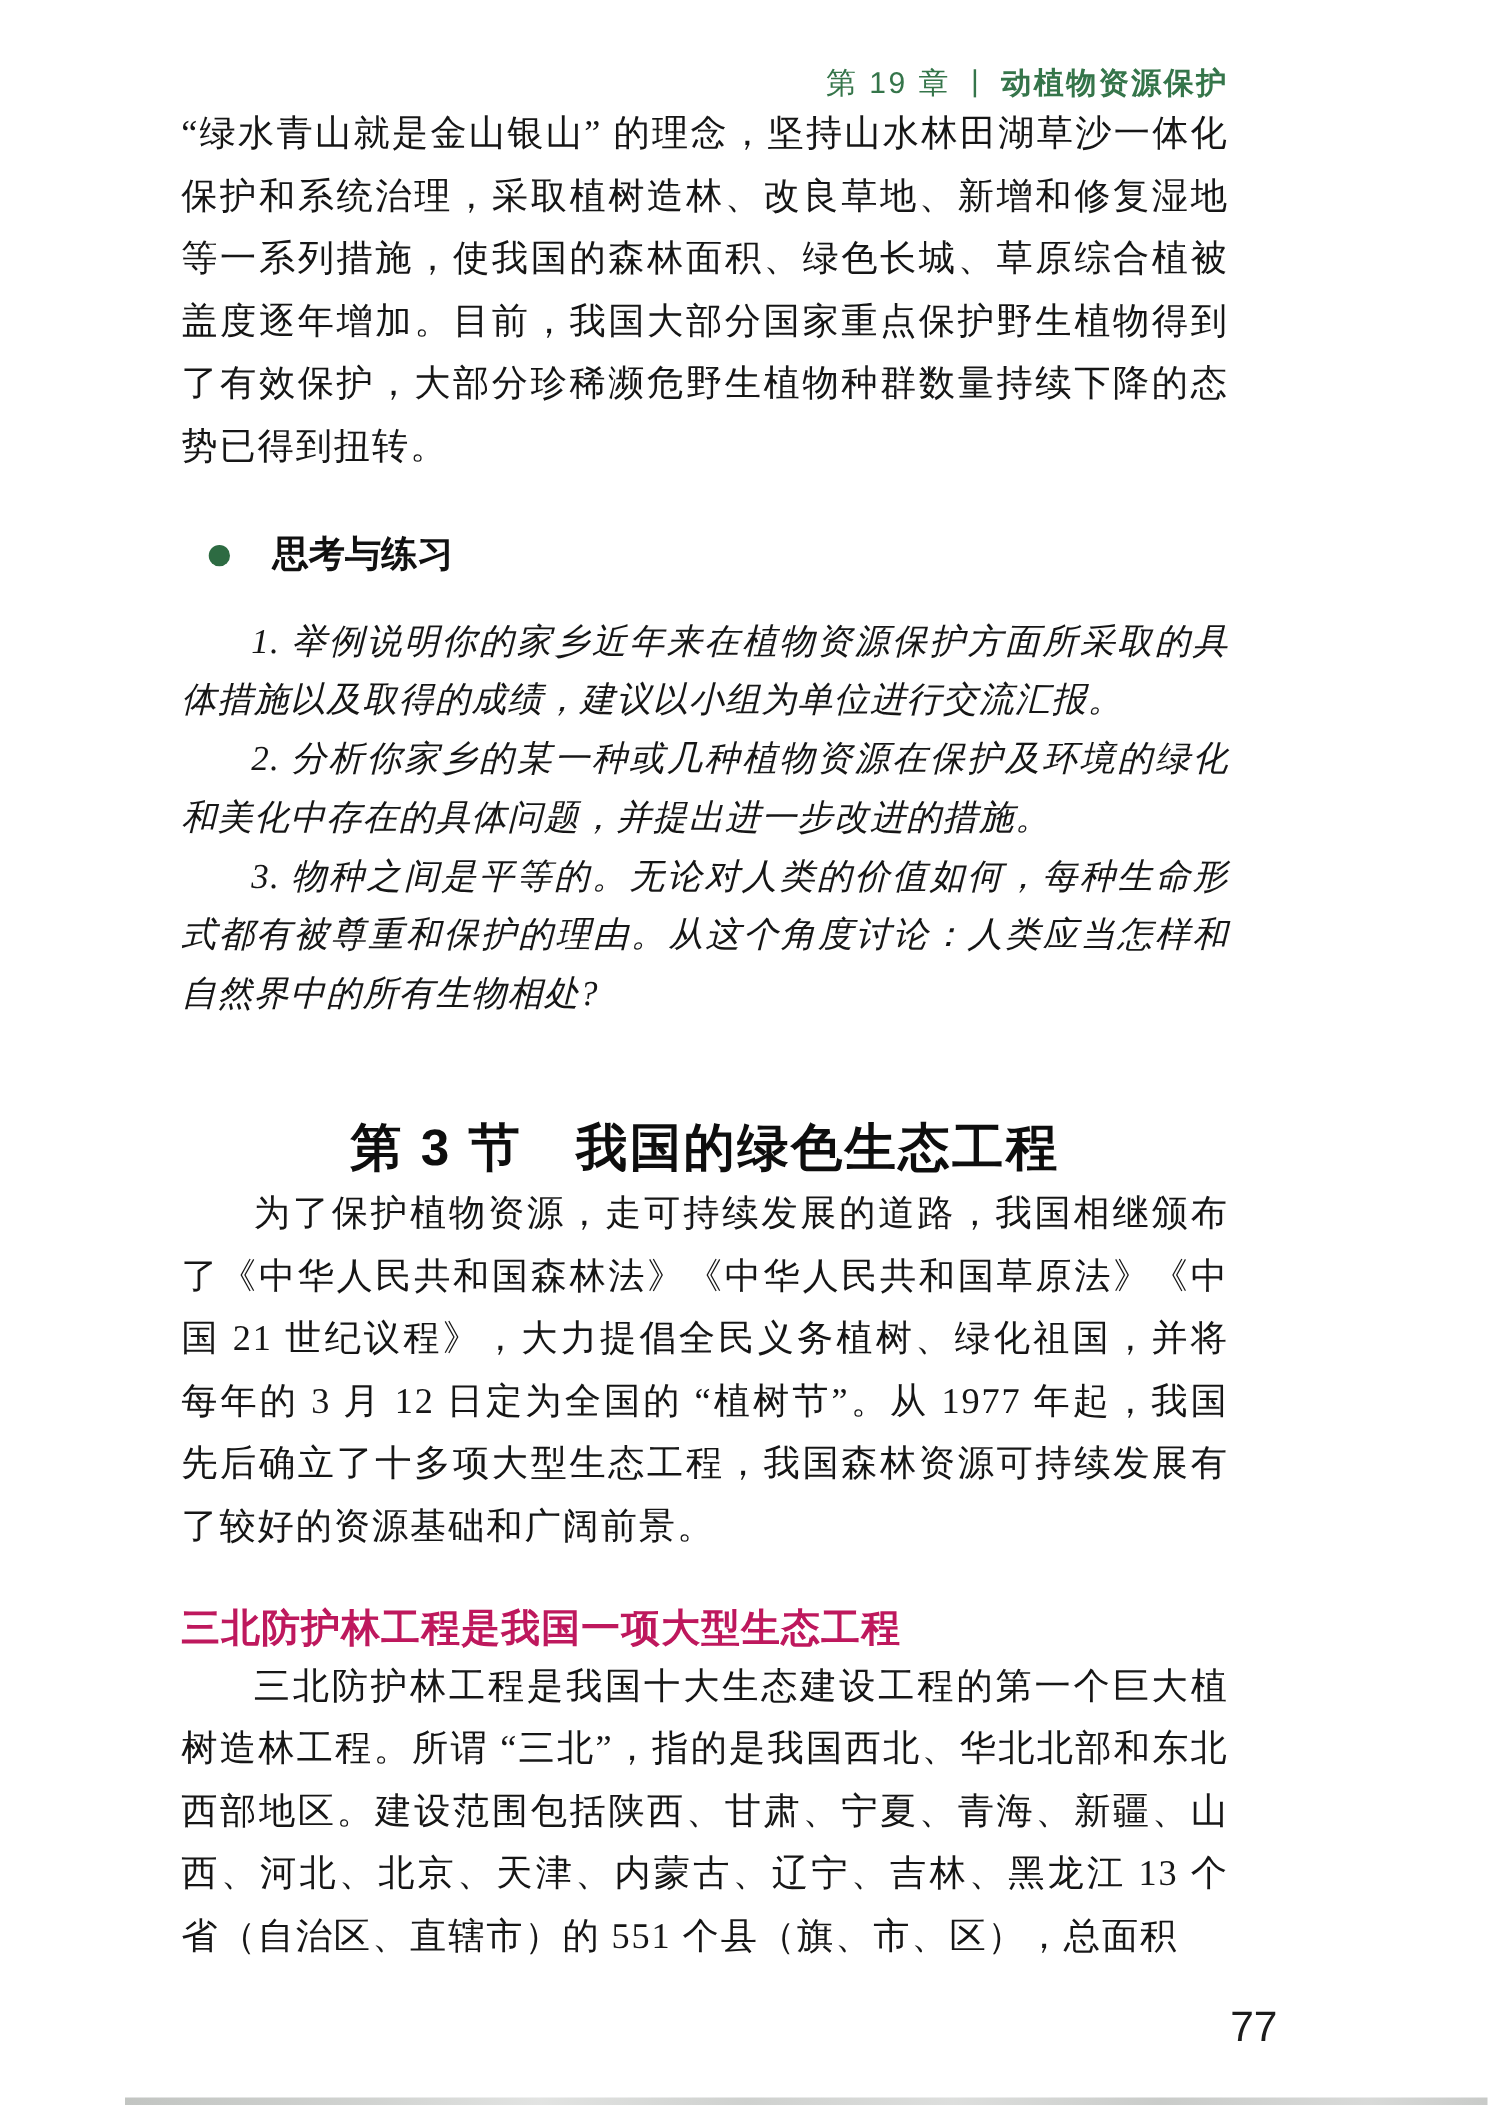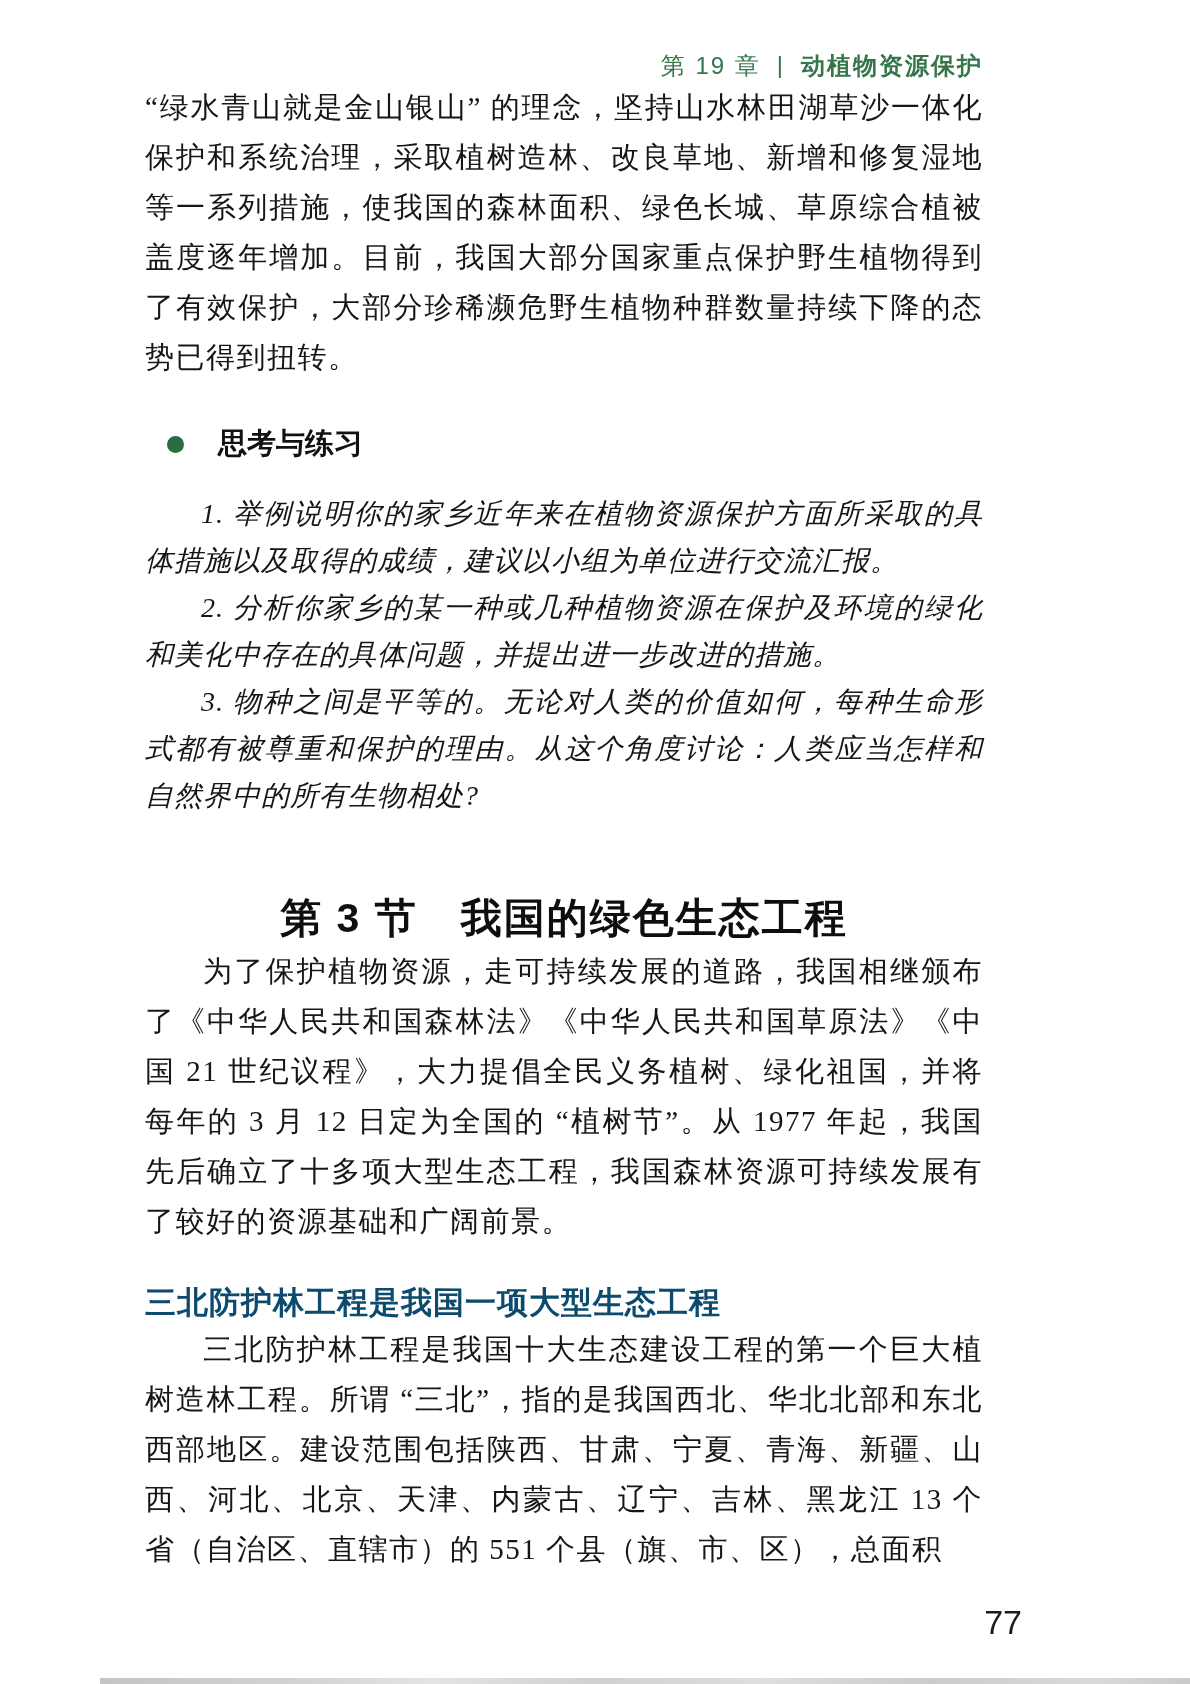--- a/index.html
+++ b/index.html
@@ -93,21 +93,21 @@
   }
   .after-title { margin-top: 34px; }
 
   
   h2.sub-heading {
     margin: 36px 0 0 0;
     font-family: Liberation Mono, monospace;
     font-weight: 700;
     font-size: 31px;
     letter-spacing: 1px;
-    color: #0c4a6e;
+    color: #be185d;
   }
   .after-subheading { margin-top: 22px; }
 
   
   .page-number {
     position: absolute;
     right: 198px;
     bottom: 42px;
     font-family: "Liberation Sans", sans-serif;
     font-size: 34px;

